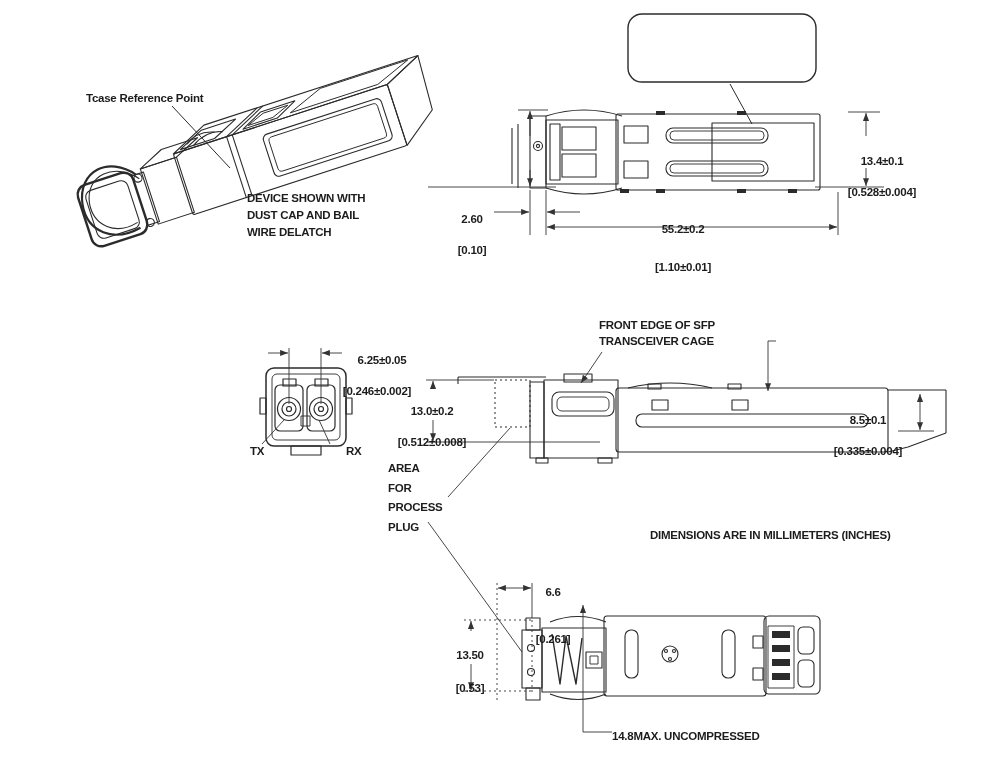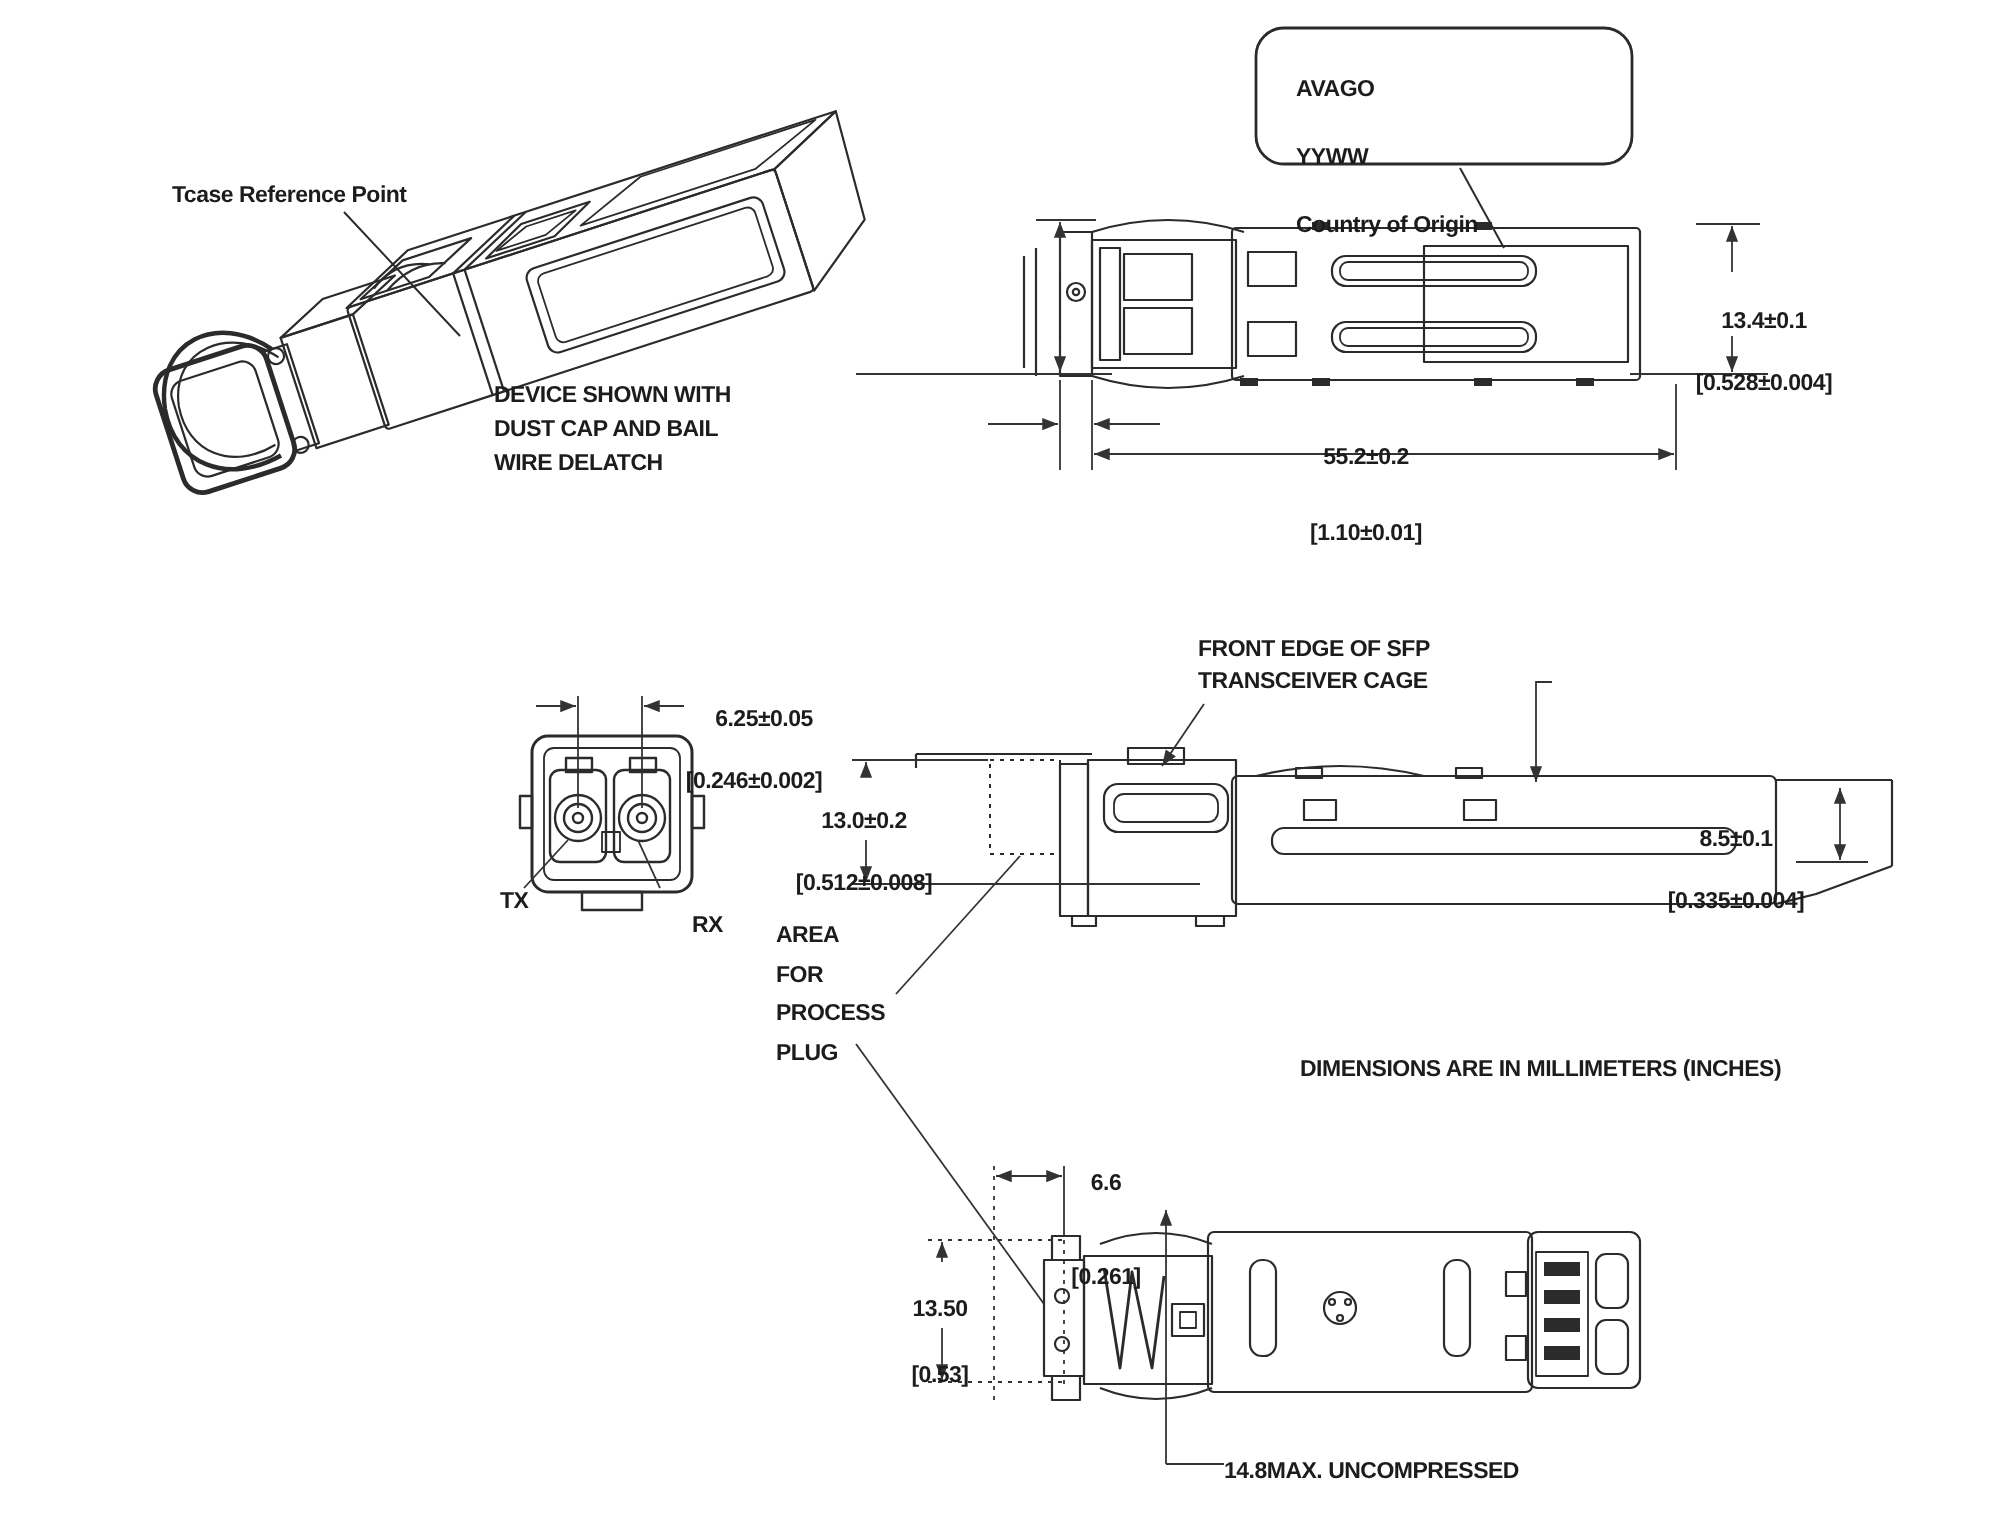--- a/index.html
+++ b/index.html
@@ -213,45 +213,44 @@
     <line x1="583" y1="732" x2="612" y2="732"></line>
   </g>
 </svg>
 
   <div class="lbl" style="left:86px;top:91px;">Tcase Reference Point</div>
 
   <div class="lbl lh17" style="left:247px;top:190px;">DEVICE SHOWN WITH
 DUST CAP AND BAIL
 WIRE DELATCH</div>
 
-  <div class="lbl lh17" style="left:648px;top:20px;">
-    <span class="mm">AVAGO</span>
-    <span class="mm">YYWW</span>
-    <span class="mm">Country of Origin</span>
-  </div>
-
-
+
+
+  <div class="lbl ctr" style="left:440px;top:196px;width:64px;">
+    <span class="mm">2.60</span>
+    <span class="in">[0.10]</span>
+  </div>
 
   <div class="lbl ctr gap7" style="left:615px;top:206px;width:136px;">
     <span class="mm">55.2±0.2</span>
     <span class="in">[1.10±0.01]</span>
   </div>
 
   <div class="lbl ctr" style="left:810px;top:138px;width:144px;">
     <span class="mm">13.4±0.1</span>
     <span class="in">[0.528±0.004]</span>
   </div>
 
   <div class="lbl" style="left:312px;top:337px;width:130px;text-align:center;">
     <span class="mm pl10">6.25±0.05</span>
     <span class="in">[0.246±0.002]</span>
   </div>
 
   <div class="lbl" style="left:250px;top:444px;">TX</div>
-  <div class="lbl" style="left:323px;top:456px;padding-left:23px;">RX</div>
+  <div class="lbl" style="left:323px;top:444px;padding-left:23px;">RX</div>
 
   <div class="lbl" style="left:599px;top:318px;">FRONT EDGE OF SFP
 TRANSCEIVER CAGE</div>
 
 
   <div class="lbl ctr" style="left:382px;top:388px;width:100px;">
     <span class="mm">13.0±0.2</span>
     <span class="in">[0.512±0.008]</span>
   </div>
 

